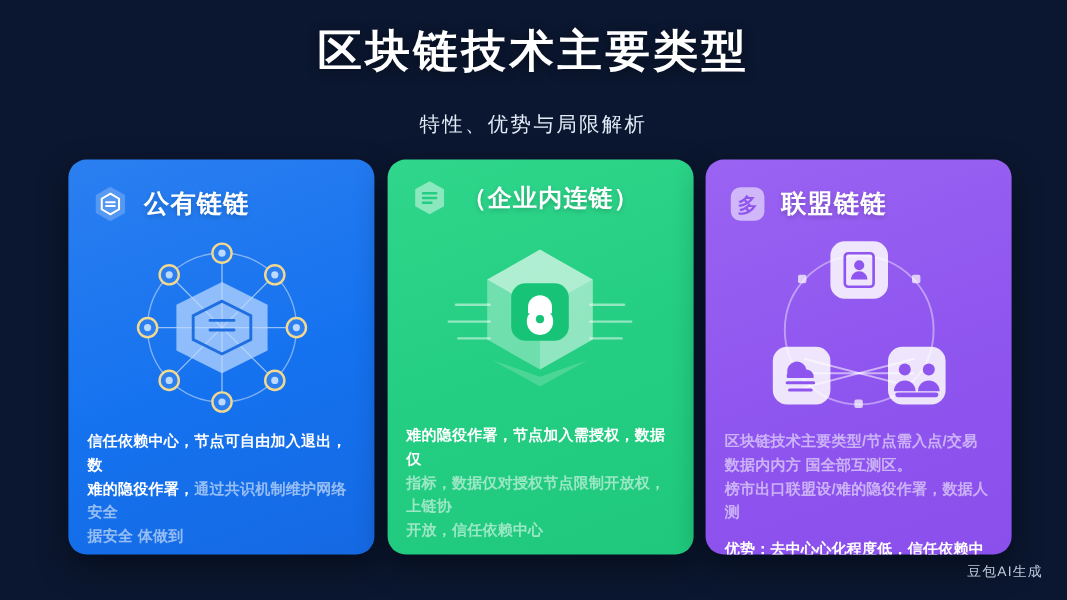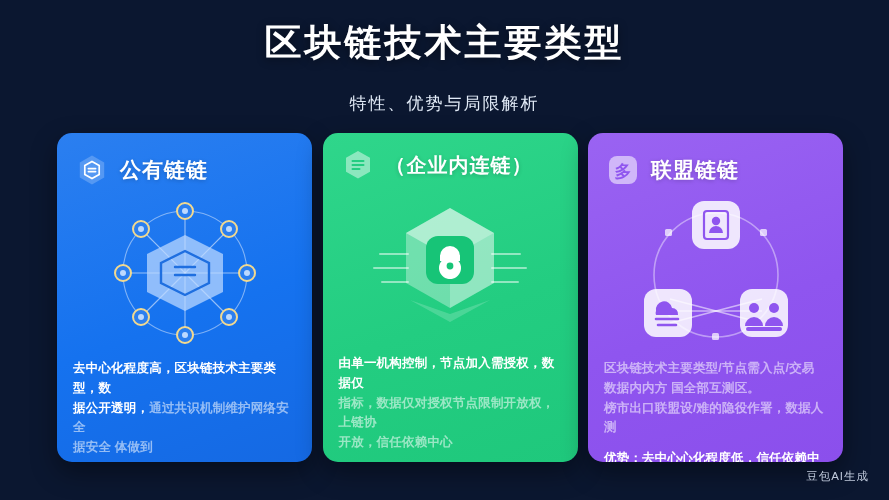--- a/index.html
+++ b/index.html
@@ -162,23 +162,23 @@
           </g>
 
           <path d="M86 42 L124 61 L124 99 L86 118 L48 99 L48 61 Z" fill="rgba(190,218,255,.72)"></path>
           <path d="M86 58 L110 70 L110 90 L86 102 L62 90 L62 70 Z" fill="none" stroke="#1f6fe0" stroke-width="2.4"></path>
           <path d="M76 74 h20 M76 82 h20" stroke="#1f6fe0" stroke-width="2.4" stroke-linecap="round"></path>
         </svg>
       </div>
 
       <div class="card-body">
         <div class="desc">
-          <div>去中心化程度高，区块链技术主要类型，数</div>
+          <div>信任依赖中心，节点可自由加入退出，数</div>
           <div>
-            <span>据公开透明，</span><span class="ghost">通过共识机制维护网络安全</span>
+            <span>难的隐役作署，</span><span class="ghost">通过共识机制维护网络安全</span>
           </div>
           <div class="ghost">据安全 体做到</div>
         </div>
 
       </div>
     </div>
 
     <div class="card green">
       <div class="card-head">
         <span class="card-badge">
@@ -211,21 +211,21 @@
           <rect x="62" y="48" width="48" height="48" rx="12" fill="#17c477"></rect>
           <path d="M86 58 a10 10 0 0 1 10 10 v5 h-20 v-5 a10 10 0 0 1 10 -10 z" fill="#ffffff"></path>
           <circle cx="86" cy="80" r="11" fill="#ffffff"></circle>
           <rect x="82.5" y="79" width="7" height="12" rx="3.5" fill="#ffffff"></rect>
           <circle cx="86" cy="78" r="3.4" fill="#17c477"></circle>
         </svg>
       </div>
 
       <div class="card-body">
         <div class="desc">
-          <div>由单一机构控制，节点加入需授权，数据仅</div>
+          <div>难的隐役作署，节点加入需授权，数据仅</div>
           <div class="ghost">指标，数据仅对授权节点限制开放权，上链协</div>
           <div class="ghost">开放，信任依赖中心</div>
         </div>
 
       </div>
     </div>
 
     <div class="card purple">
       <div class="card-head">
         <span class="card-badge">

